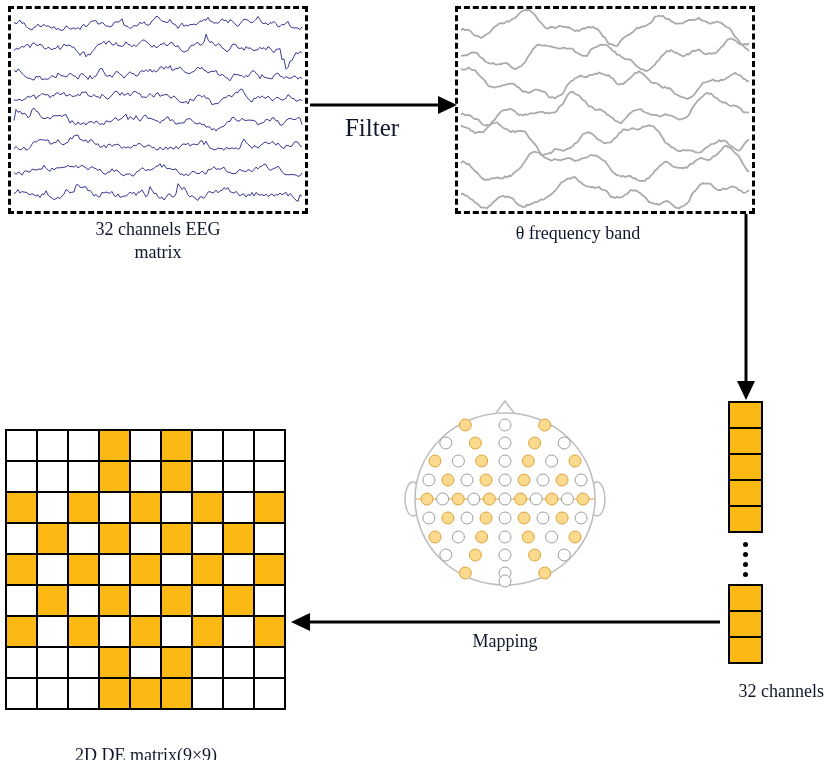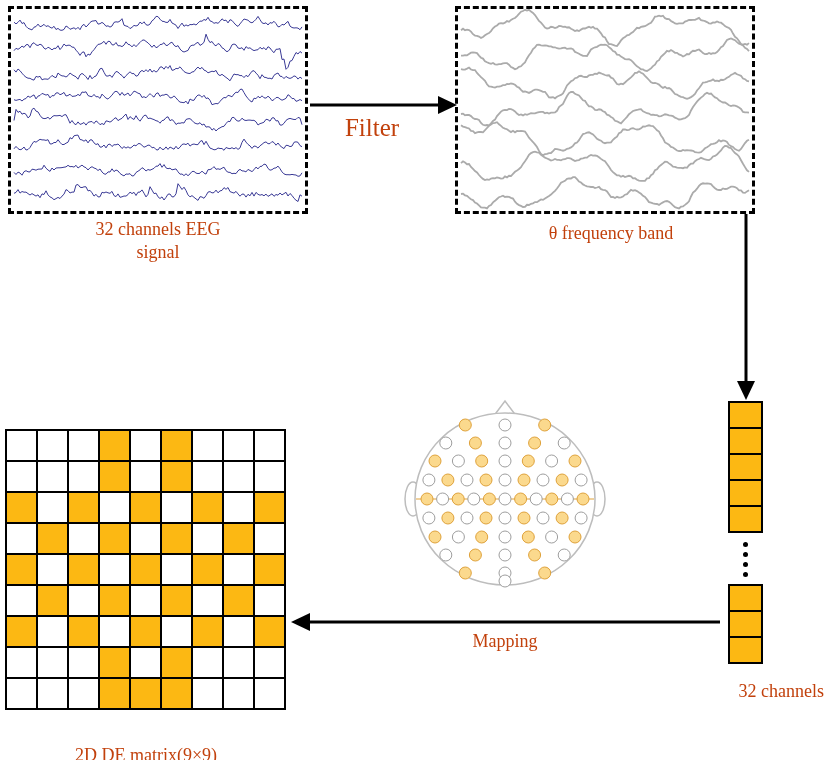--- a/index.html
+++ b/index.html
@@ -1,24 +1,24 @@
 <!DOCTYPE html>
 <html style="--orange: #FCB813;"><head>
 <meta charset="utf-8">
 <style>
   html,body{margin:0;padding:0;background:#fff;}
   .canvas{position:relative;width:825px;height:760px;background:#fff;overflow:hidden;
-          font-family:"Liberation Serif", serif;color:#c2410c;}
+          font-family:"Liberation Serif", serif;color:#0f172a;}
   .dashed-box{position:absolute;border:3px dashed #000;background:#fff;box-sizing:border-box;}
   #eeg-box{left:8px;top:6px;width:300px;height:208px;}
   #theta-box{left:455px;top:6px;width:300px;height:208px;}
   .lbl{position:absolute;text-align:center;font-size:18px;line-height:1.3;}
   #filter-label{left:312px;top:112px;width:120px;font-size:25px;}
   #eeg-label{left:8px;top:218px;width:300px;}
-  #theta-label{left:456px;top:222px;width:310px;}
+  #theta-label{left:423px;top:222px;width:310px;}
   #de-label{left:664px;top:680px;width:160px;text-align:right;}
   #mapping-label{left:420px;top:630px;width:170px;}
   #matrix-label{left:0px;top:716px;width:292px;margin-top:28px;}
   #arrows{position:absolute;left:0;top:0;width:825px;height:760px;pointer-events:none;}
   #arrows line{stroke:#000;stroke-width:3;}
   #arrows polygon{fill:#000;stroke:none;}
   #de-grid{position:absolute;left:5px;top:429px;display:grid;
            grid-template-columns:repeat(9,31px);grid-auto-rows:31px;border:1px solid #000;background:#fff;}
   .cell{border:1px solid #000;box-sizing:border-box;background:#fff;}
   .cell.on{background:var(--orange,#FCB813);}
@@ -72,21 +72,21 @@
     <g>
       <line x1="720" y1="622" x2="308" y2="622"></line>
       <polygon points="310,613 291,622 310,631"></polygon>
     </g>
   </svg>
 
   <div id="filter-label" class="lbl">Filter</div>
 
   <div id="eeg-label" class="lbl">
     <div>32 channels EEG</div>
-    <div>signal</div>
+    <div>matrix</div>
   </div>
 
   <div id="theta-label" class="lbl">θ frequency band</div>
 
   <div id="head">
     <svg id="head-svg" width="234" height="204">
         <path d="M105,22 L117,6 L129,22" fill="#ffffff" stroke="#BDBDBD" stroke-width="1.5"></path>
         <ellipse cx="25" cy="104" rx="8" ry="17" fill="#ffffff" stroke="#BDBDBD" stroke-width="1.5"></ellipse>
         <ellipse cx="209" cy="104" rx="8" ry="17" fill="#ffffff" stroke="#BDBDBD" stroke-width="1.5"></ellipse>
         <ellipse cx="117" cy="104" rx="90" ry="86" fill="#ffffff" stroke="#BDBDBD" stroke-width="1.5"></ellipse>

